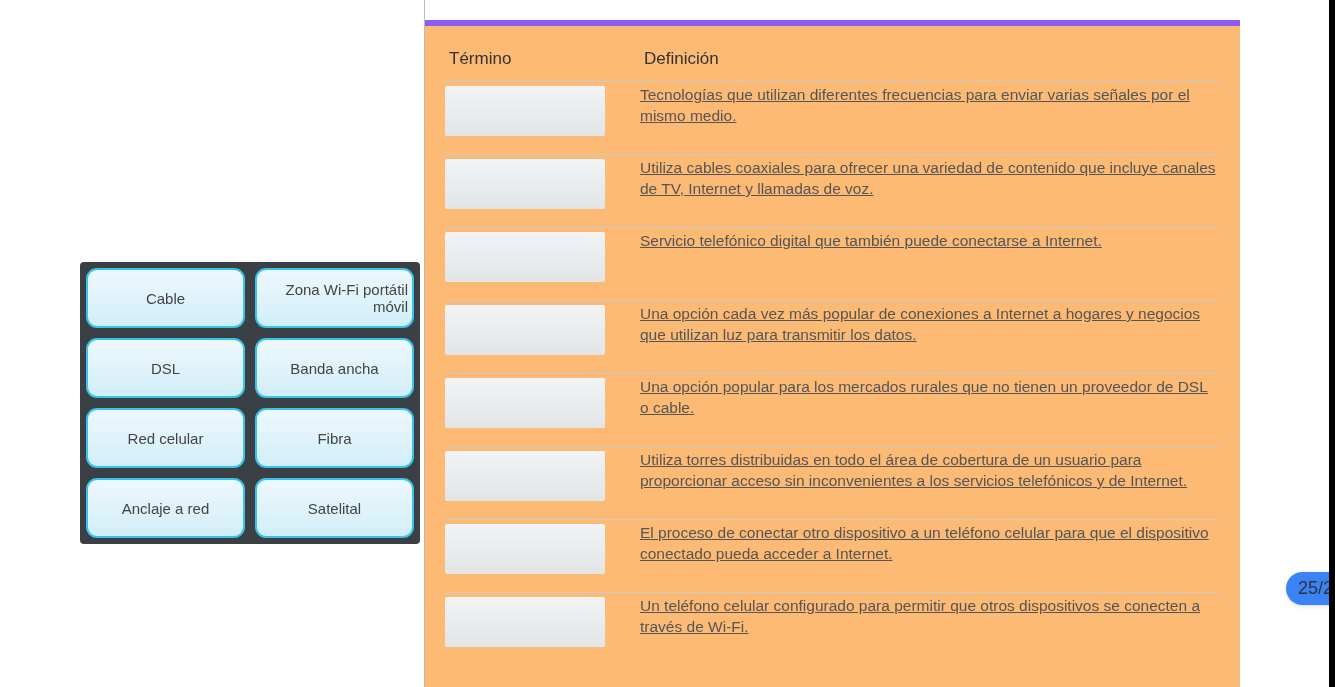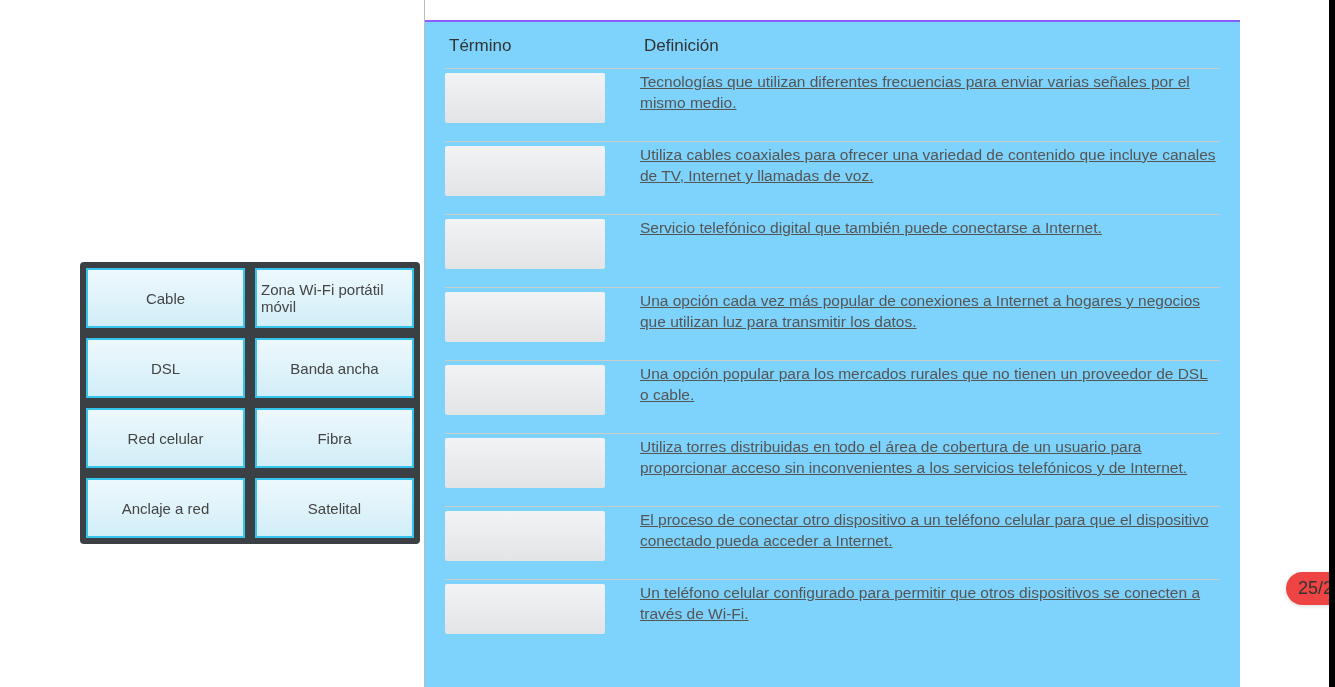--- a/index.html
+++ b/index.html
@@ -34,38 +34,38 @@
       background: #3a4044;
       padding: 6px;
       display: grid;
       grid-template-columns: 1fr 1fr;
       gap: 10px;
       border-radius: 4px;
     }
     .term-item {
       background: linear-gradient(180deg, #edf8fc 0%, #d2eef8 100%);
       border: 2px solid #36c4ec;
-      border-radius: 0;
+      border-radius: 11px;
       height: 60px;
       display: flex;
       align-items: center;
       justify-content: center;
       font-size: 15px;
       color: #444;
       cursor: grab;
-      text-align: left;
+      text-align: right;
       padding: 4px;
     }
     .right-panel {
       flex: 1;
-      background: #7dd3fc;
-      border-top: 2px solid #8b5cf6;
+      background: #fdba74;
+      border-top: 6px solid #8b5cf6;
       margin-top: 20px;
       margin-right: 95px;
-      padding: 14px 20px 20px 20px;
+      padding: 23px 20px 20px 20px;
     }
     .table-header {
       display: flex;
       margin-bottom: 12px;
       padding-left: 4px;
     }
     .col-term-header {
       width: 195px;
       font-size: 17px;
       color: #333;
@@ -97,21 +97,21 @@
       font-size: 15.5px;
       color: #555;
       line-height: 1.35;
       padding-top: 3px;
       text-decoration: underline;
     }
     .page-counter {
       position: absolute;
       right: 0;
       top: 572px;
-      background: #ef4444;
+      background: #3b82f6;
       padding: 6px 2px 6px 12px;
       border-radius: 18px 0 0 18px;
       box-shadow: 0 1px 4px rgba(0,0,0,0.15);
       font-size: 18px;
       color: #333;
     }
     .right-edge-bar {
       position: absolute;
       right: 0;
       top: 0;

